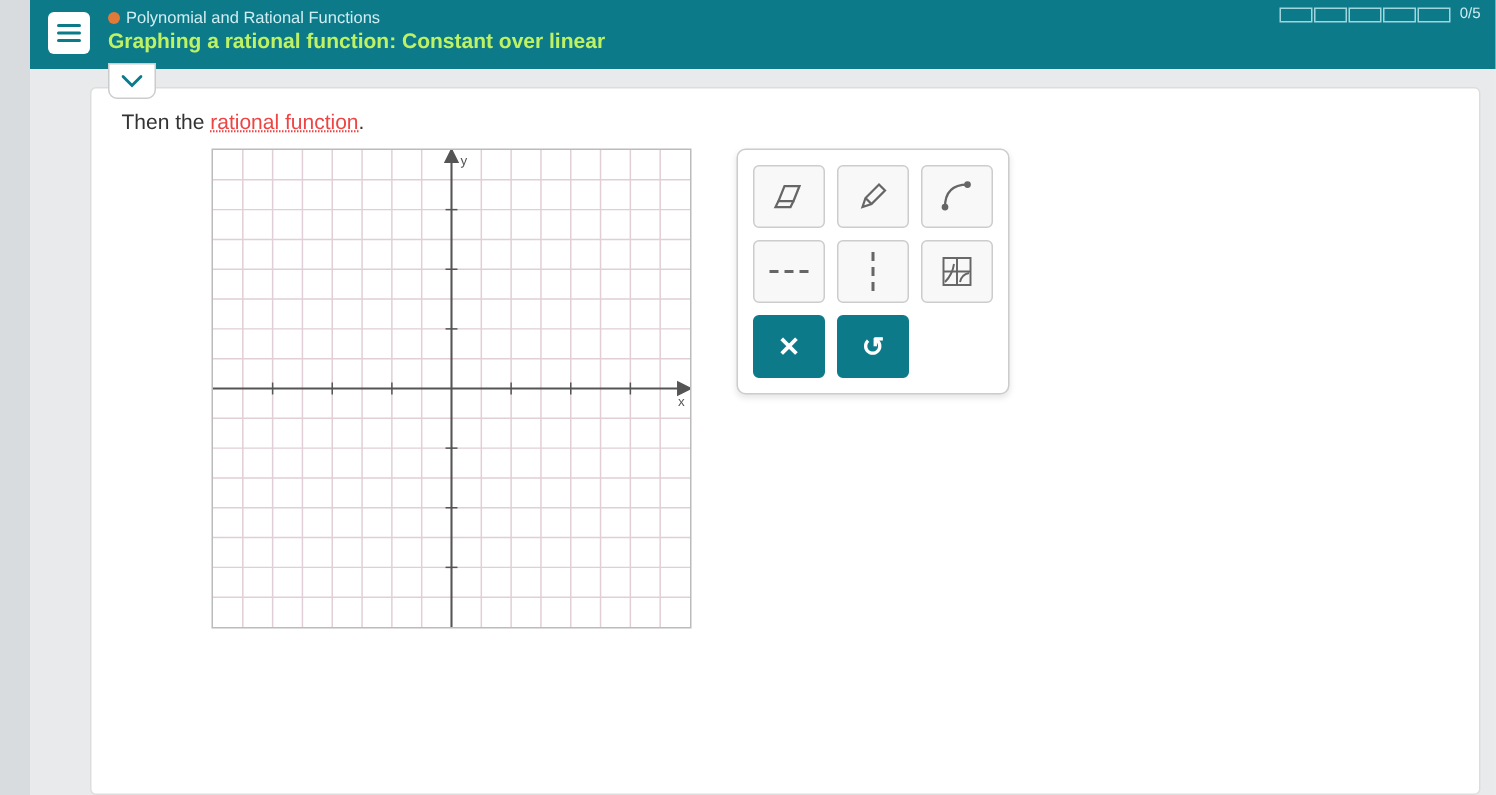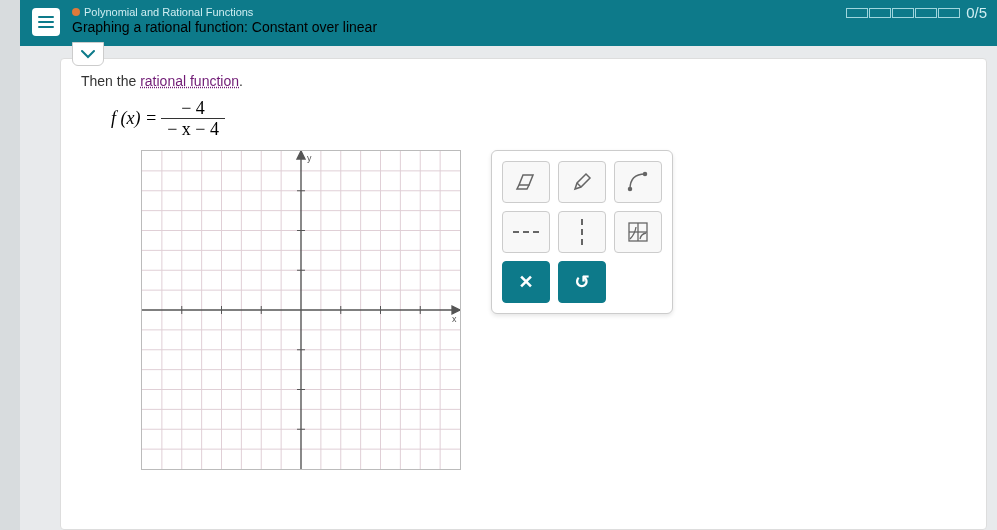--- a/index.html
+++ b/index.html
@@ -57,22 +57,22 @@
     display: flex;
     align-items: center;
     gap: 4px;
   }
   .dot {
     width: 8px; height: 8px; background:#e07a3a; border-radius:50%;
     display:inline-block;
   }
   .lesson-title {
     font-size: 14px;
-    font-weight: normal;
-    color: #000000;
+    font-weight: bold;
+    color: #bef264;
     margin-top: 1px;
   }
   .progress-area {
     position: absolute;
     right: 10px;
     top: 4px;
     display: flex;
     align-items: center;
     gap: 6px;
   }
@@ -80,21 +80,21 @@
     display: flex;
     gap: 1px;
   }
   .seg {
     width: 22px;
     height: 10px;
     border: 1px solid #9fd6dd;
     background: #0d7a8a;
   }
   .progress-text {
-    font-size: 15px;
+    font-size: 10px;
     color: #cfeef2;
   }
   .dropdown-tab {
     position: absolute;
     left: 52px;
     top: 42px;
     width: 32px;
     height: 24px;
     background: #fff;
     border: 1px solid #ccc;
@@ -115,21 +115,21 @@
     border: 1px solid #ddd;
     border-radius: 4px;
     padding: 14px 20px 20px 20px;
   }
   .prompt {
     font-size: 14px;
     color: #333;
     margin-bottom: 10px;
   }
   .underline-link {
-    color: #701a75;
+    color: #ef4444;
     text-decoration: underline dotted;
     cursor: pointer;
   }
   .formula {
     font-family: "Times New Roman", serif;
     font-size: 18px;
     margin: 8px 0 12px 30px;
     display: flex;
     align-items: center;
   }
@@ -235,27 +235,20 @@
       <path d="M1 2 L7 8 L13 2" stroke="#0d7a8a" stroke-width="2" fill="none" stroke-linecap="round"></path>
     </svg>
   </div>
 
   <div class="card">
 
     <div class="prompt">
       <span>Then the </span><span class="underline-link">rational function</span><span>.</span>
     </div>
 
-    <div class="formula">
-      <span style="font-style:italic;">f (x) =</span>
-      <span class="frac">
-        <span class="num">− 4</span>
-        <span class="den">− x − 4</span>
-      </span>
-    </div>
 
 
     <div class="workspace">
 
       <div class="graph-box">
         <svg viewBox="0 0 320 320">
           <g stroke="#e0cfd6" stroke-width="1">
             <line x1="20" y1="0" x2="20" y2="320"></line>
               <line x1="40" y1="0" x2="40" y2="320"></line>
             <line x1="60" y1="0" x2="60" y2="320"></line>

